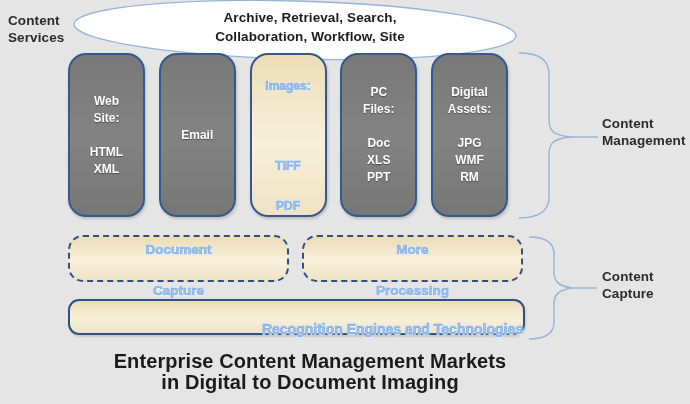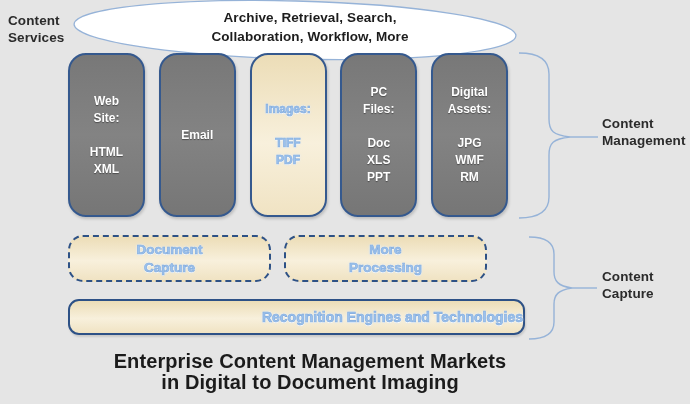--- a/index.html
+++ b/index.html
@@ -37,25 +37,26 @@
   }
   .column.gray{background:linear-gradient(180deg,#787878,#838383 50%,#767676);}
   .column.tan{background:linear-gradient(180deg,#ECDDB7,#F8F0DC 55%,#F0E3C3);}
   .col-line{
     display:block;min-height:17px;line-height:17px;font-size:12px;font-weight:700;
   }
   .gray .col-line{color:#fff;text-shadow:0 1px 1px rgba(0,0,0,.4);}
   .glow-text{
     color:#9CC2EC;
     text-shadow:0 0 1px #fff,0 0 2px #fff,0 1px 0 rgba(255,255,255,.85),0 0 3px #cfe3f7;
+    margin-top:23px;
     -webkit-text-stroke:.6px #7FA9DC;
   }
 
   
-  #capture-row{position:absolute;left:68px;top:235px;width:419px;height:47px;z-index:1;display:flex;gap:13px;}
+  #capture-row{position:absolute;left:68px;top:235px;width:455px;height:47px;z-index:1;display:flex;gap:13px;}
   .capture-box{
     box-sizing:border-box;height:47px;border-radius:15px;border:2.5px dashed #2D5186;
     background:linear-gradient(180deg,#ECDDB7,#F8F0DC 55%,#F0E3C3);
     display:flex;flex-direction:column;justify-content:center;align-items:center;text-align:center;
   }
   #capture-doc{width:226px;}
   #capture-forms{width:226px;}
   .capture-line{display:block;min-height:18px;line-height:18px;font-size:13.5px;font-weight:700;}
 
   
@@ -93,21 +94,21 @@
     </g>
   </svg>
 
   <div id="content-services" class="side-label">
     <span>Content</span><br>
     <span>Services</span>
   </div>
 
   <div id="ellipse-text">
     <span>Archive, Retrieval, Search,</span><br>
-    <span>Collaboration,  Workflow, More</span>
+    <span>Collaboration,  Workflow, Site</span>
   </div>
 
   <div id="columns">
     <div class="column gray">
       <span class="col-line">Web</span>
       <span class="col-line">Site:</span>
       <span class="col-line"></span>
       <span class="col-line">HTML</span>
       <span class="col-line">XML</span>
     </div>

